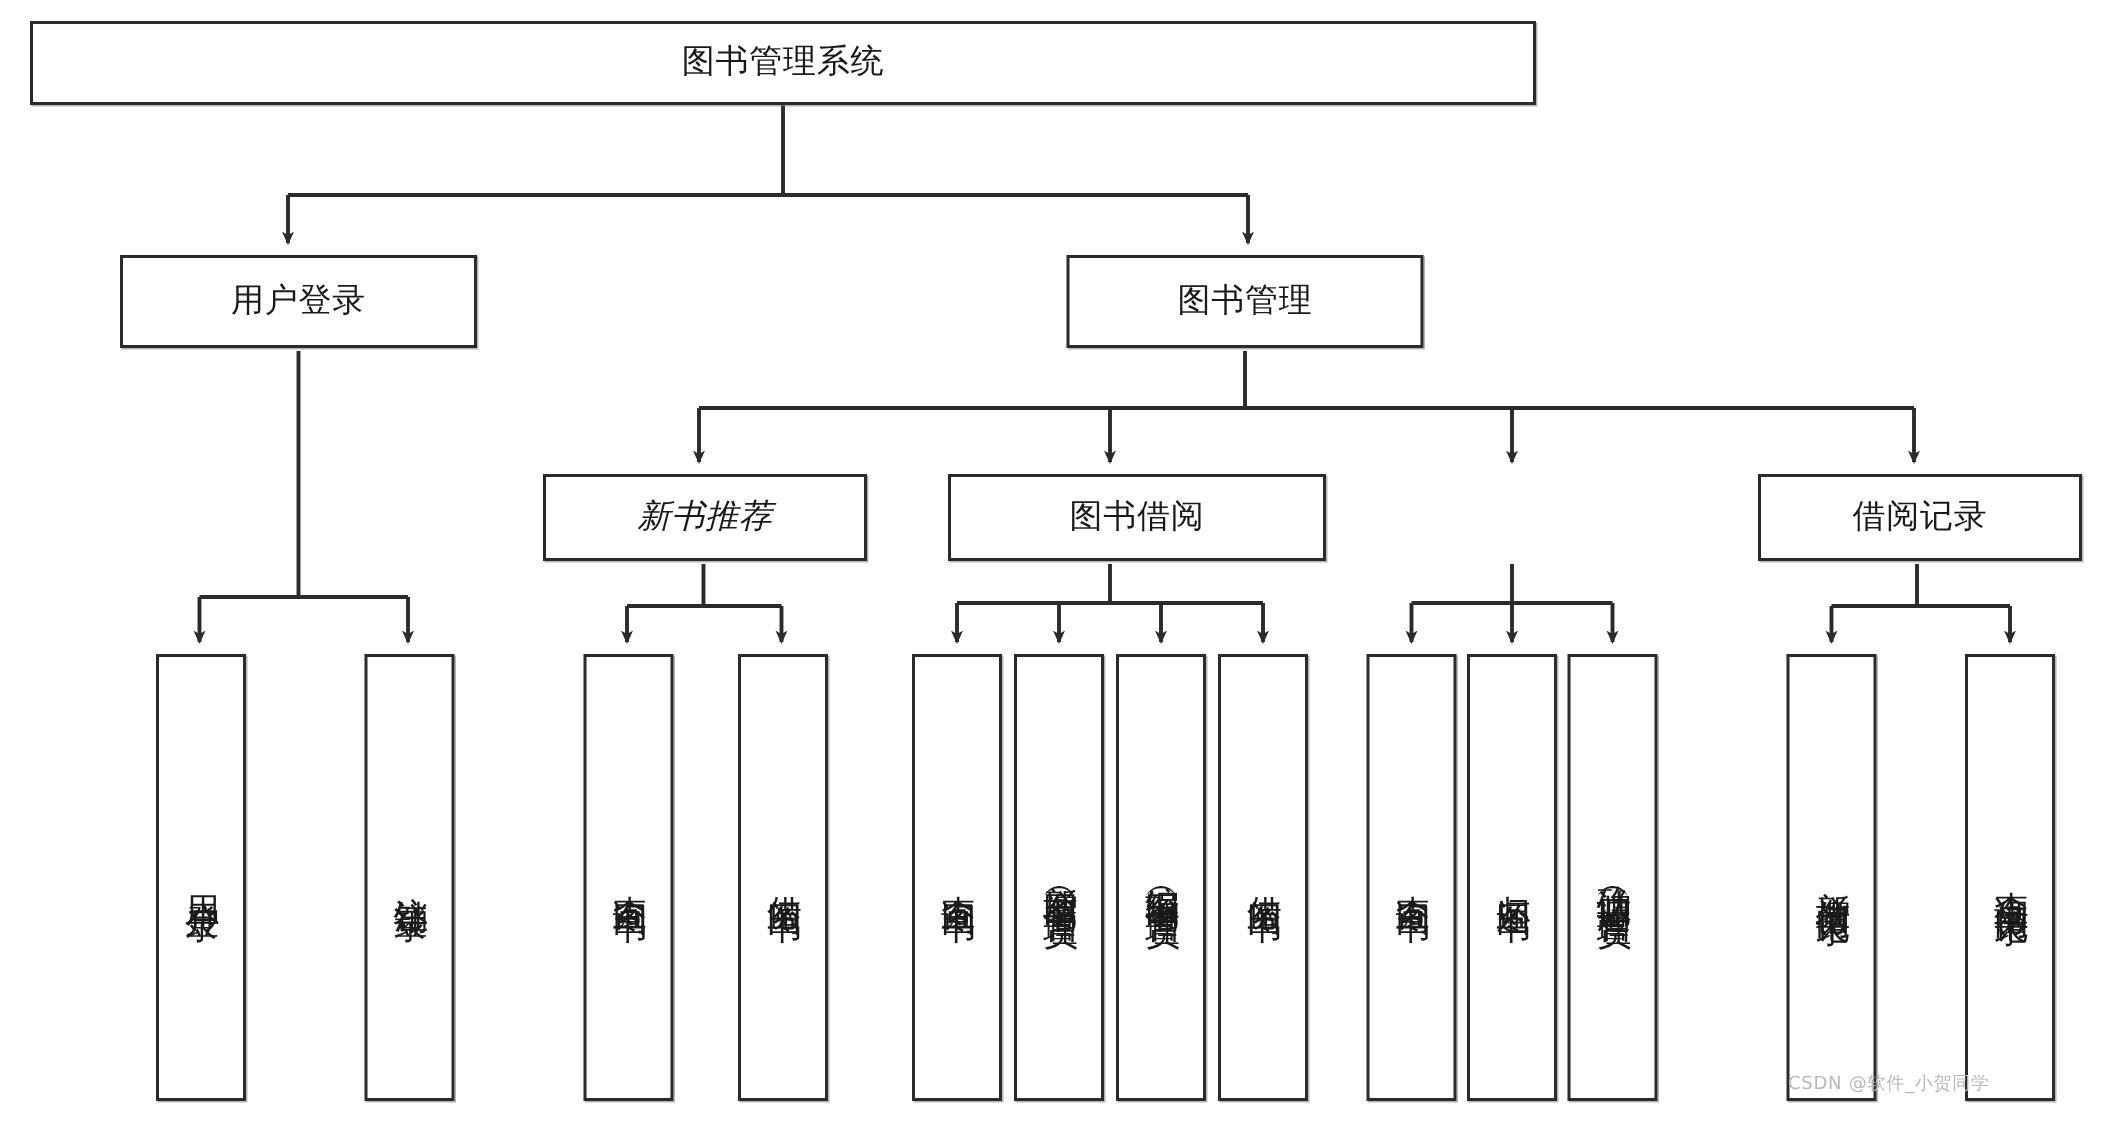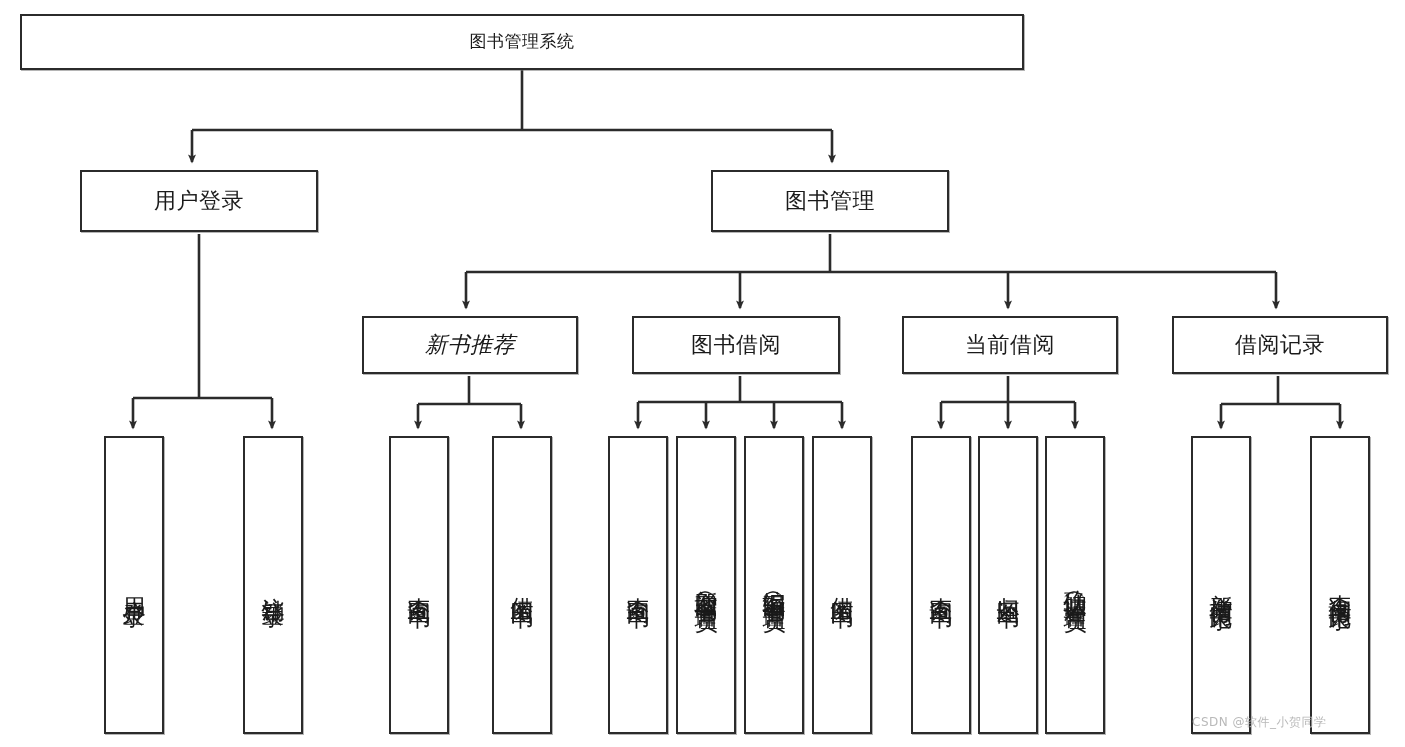--- a/index.html
+++ b/index.html
@@ -40,21 +40,21 @@
     display: block;
     text-align: center;
     line-height: 1.25;
     white-space: nowrap;
   }
   .node.h .lbl {
     font-size: 22px;
     letter-spacing: 0.5px;
   }
   .node.root .lbl {
-    font-size: 17px;
+    font-size: 22px;
   }
   .node.v {
     align-items: center;
     justify-content: center;
   }
   .node.v .lbl {
     writing-mode: vertical-rl;
     text-orientation: upright;
     font-size: 23px;
     letter-spacing: 3px;
@@ -133,27 +133,24 @@
   </div>
 
   <div class="node h" style="left:711px; top:170px; width:238px; height:62px;align-items:center;">
     <span class="lbl">图书管理</span>
   </div>
 
   <div class="node h" style="left:362px; top:316px; width:216px; height:58px;font-style:italic;">
     <span class="lbl">新书推荐</span>
   </div>
 
-  <div class="node h" style="left:632px; top:316px; width:208px; height:58px;">
+  <div class="node h" style="left:632px; top:316px; width:252px; height:58px;">
     <span class="lbl">图书借阅</span>
   </div>
 
-  <div class="node h" style="left:902px; top:316px; width:216px; height:58px;">
-    <span class="lbl">当前借阅</span>
-  </div>
 
   <div class="node h" style="left:1172px; top:316px; width:216px; height:58px;">
     <span class="lbl">借阅记录</span>
   </div>
 
   <div class="node v" style="left:104px; top:436px; width:60px; height:298px;">
     <span class="lbl">用户登录</span>
   </div>
 
   <div class="node v" style="left:243px; top:436px; width:60px; height:298px;">

